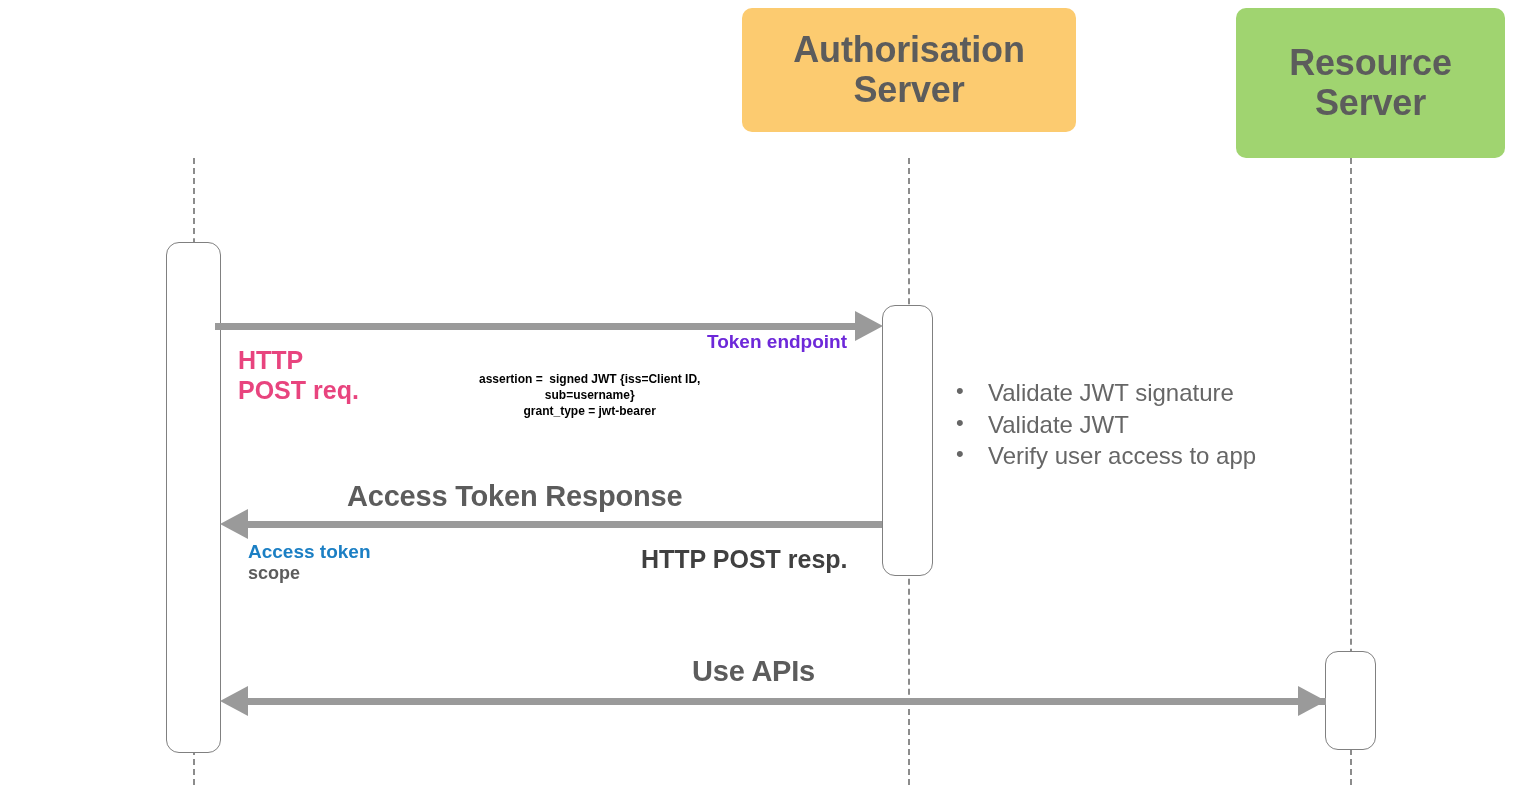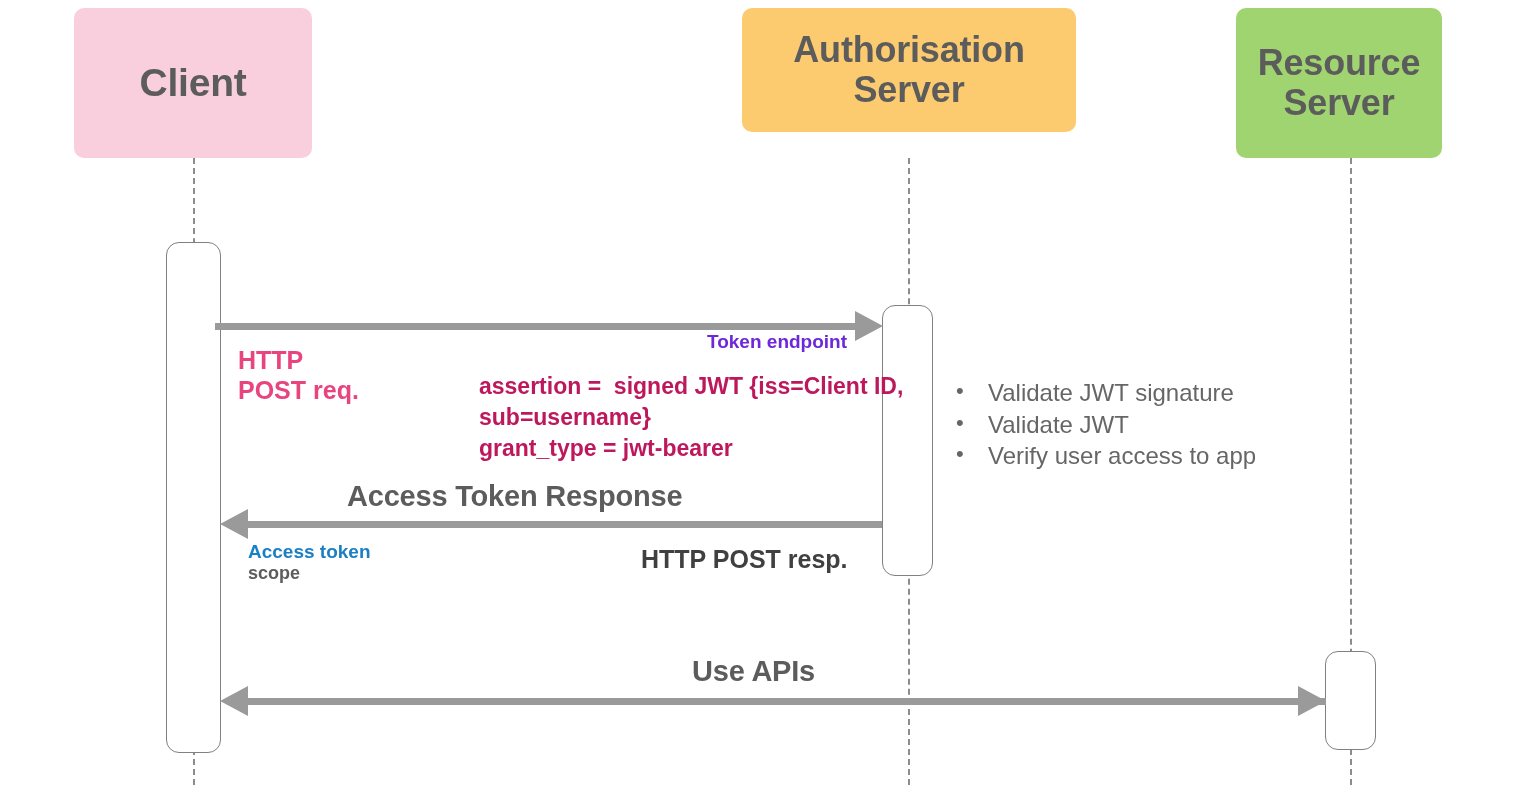--- a/index.html
+++ b/index.html
@@ -40,21 +40,21 @@
     background: #F9CEDD;
     font-size: 39px;
   }
   #participant-auth {
     left: 742px; top: 8px; width: 334px; height: 124px;
     background: #FCCB70;
     font-size: 36px;
     padding: 0 8px;
   }
   #participant-resource {
-    left: 1236px; top: 8px; width: 206px; height: 150px;
+    left: 1236px; top: 8px; width: 269px; height: 150px;
     background: #A0D470;
     font-size: 36px;
     padding: 0 6px;
   }
 
   
   .lifeline {
     position: absolute;
     width: 0;
     border-left: 2px dashed #8C8C8C;
@@ -125,23 +125,23 @@
     color: #E8447E;
     font-size: 25px;
   }
   #note-token-endpoint {
     left: 707px; top: 331px;
     color: #6d28d9;
     font-size: 19px;
   }
   #note-assertion {
     left: 479px; top: 371px;
-    color: #be185d;
-    font-size: 23px;
-    text-align: left;
+    color: #000000;
+    font-size: 12px;
+    text-align: center;
     line-height: 1.35;
   }
   #note-access-token {
     left: 248px; top: 541px;
     color: #1B7FC4;
     font-size: 19px;
   }
   #note-scope {
     left: 248px; top: 563px;
     color: #5C5C5C;
@@ -176,21 +176,20 @@
     top: -1px;
     font-size: 22px;
     color: #666666;
   }
 </style>
 </head>
 <body>
 
 <div id="diagram">
 
-  <div class="participant" id="participant-client">Client</div>
 
   <div class="participant" id="participant-auth">Authorisation
 Server</div>
 
   <div class="participant" id="participant-resource">Resource
 Server</div>
 
   <div class="lifeline" id="lifeline-client"></div>
   <div class="lifeline" id="lifeline-auth"></div>
   <div class="lifeline" id="lifeline-resource"></div>

